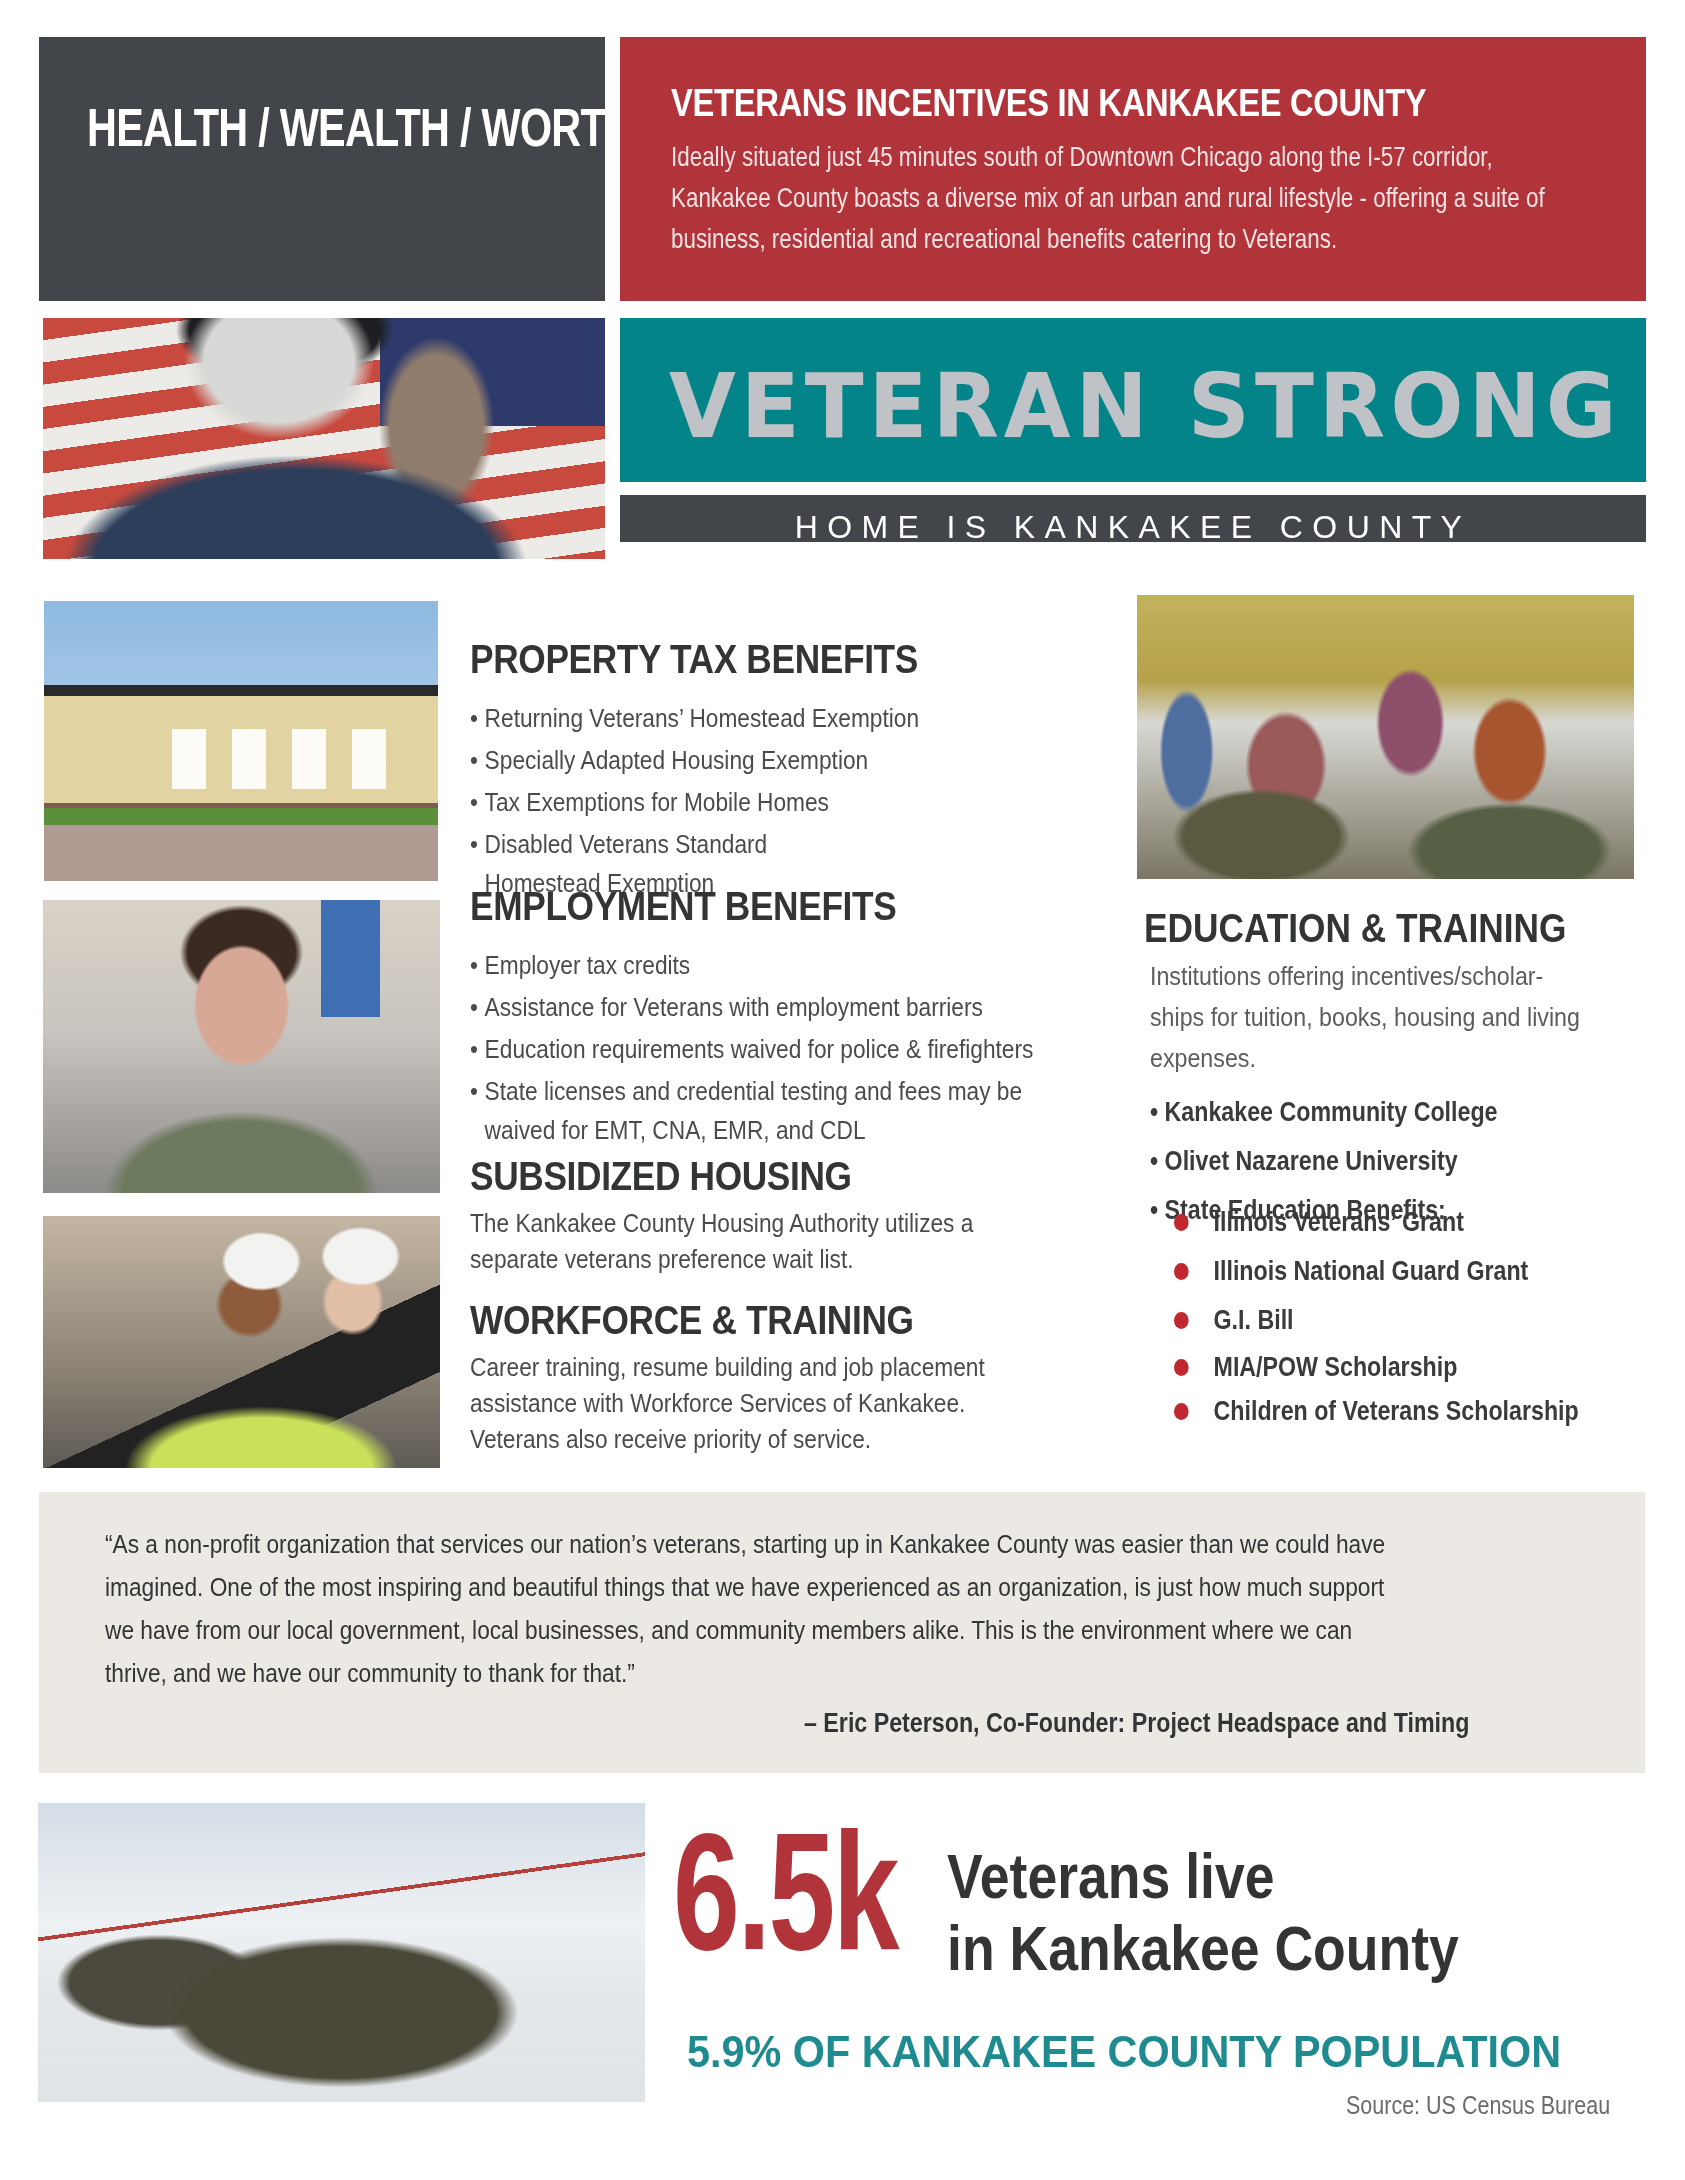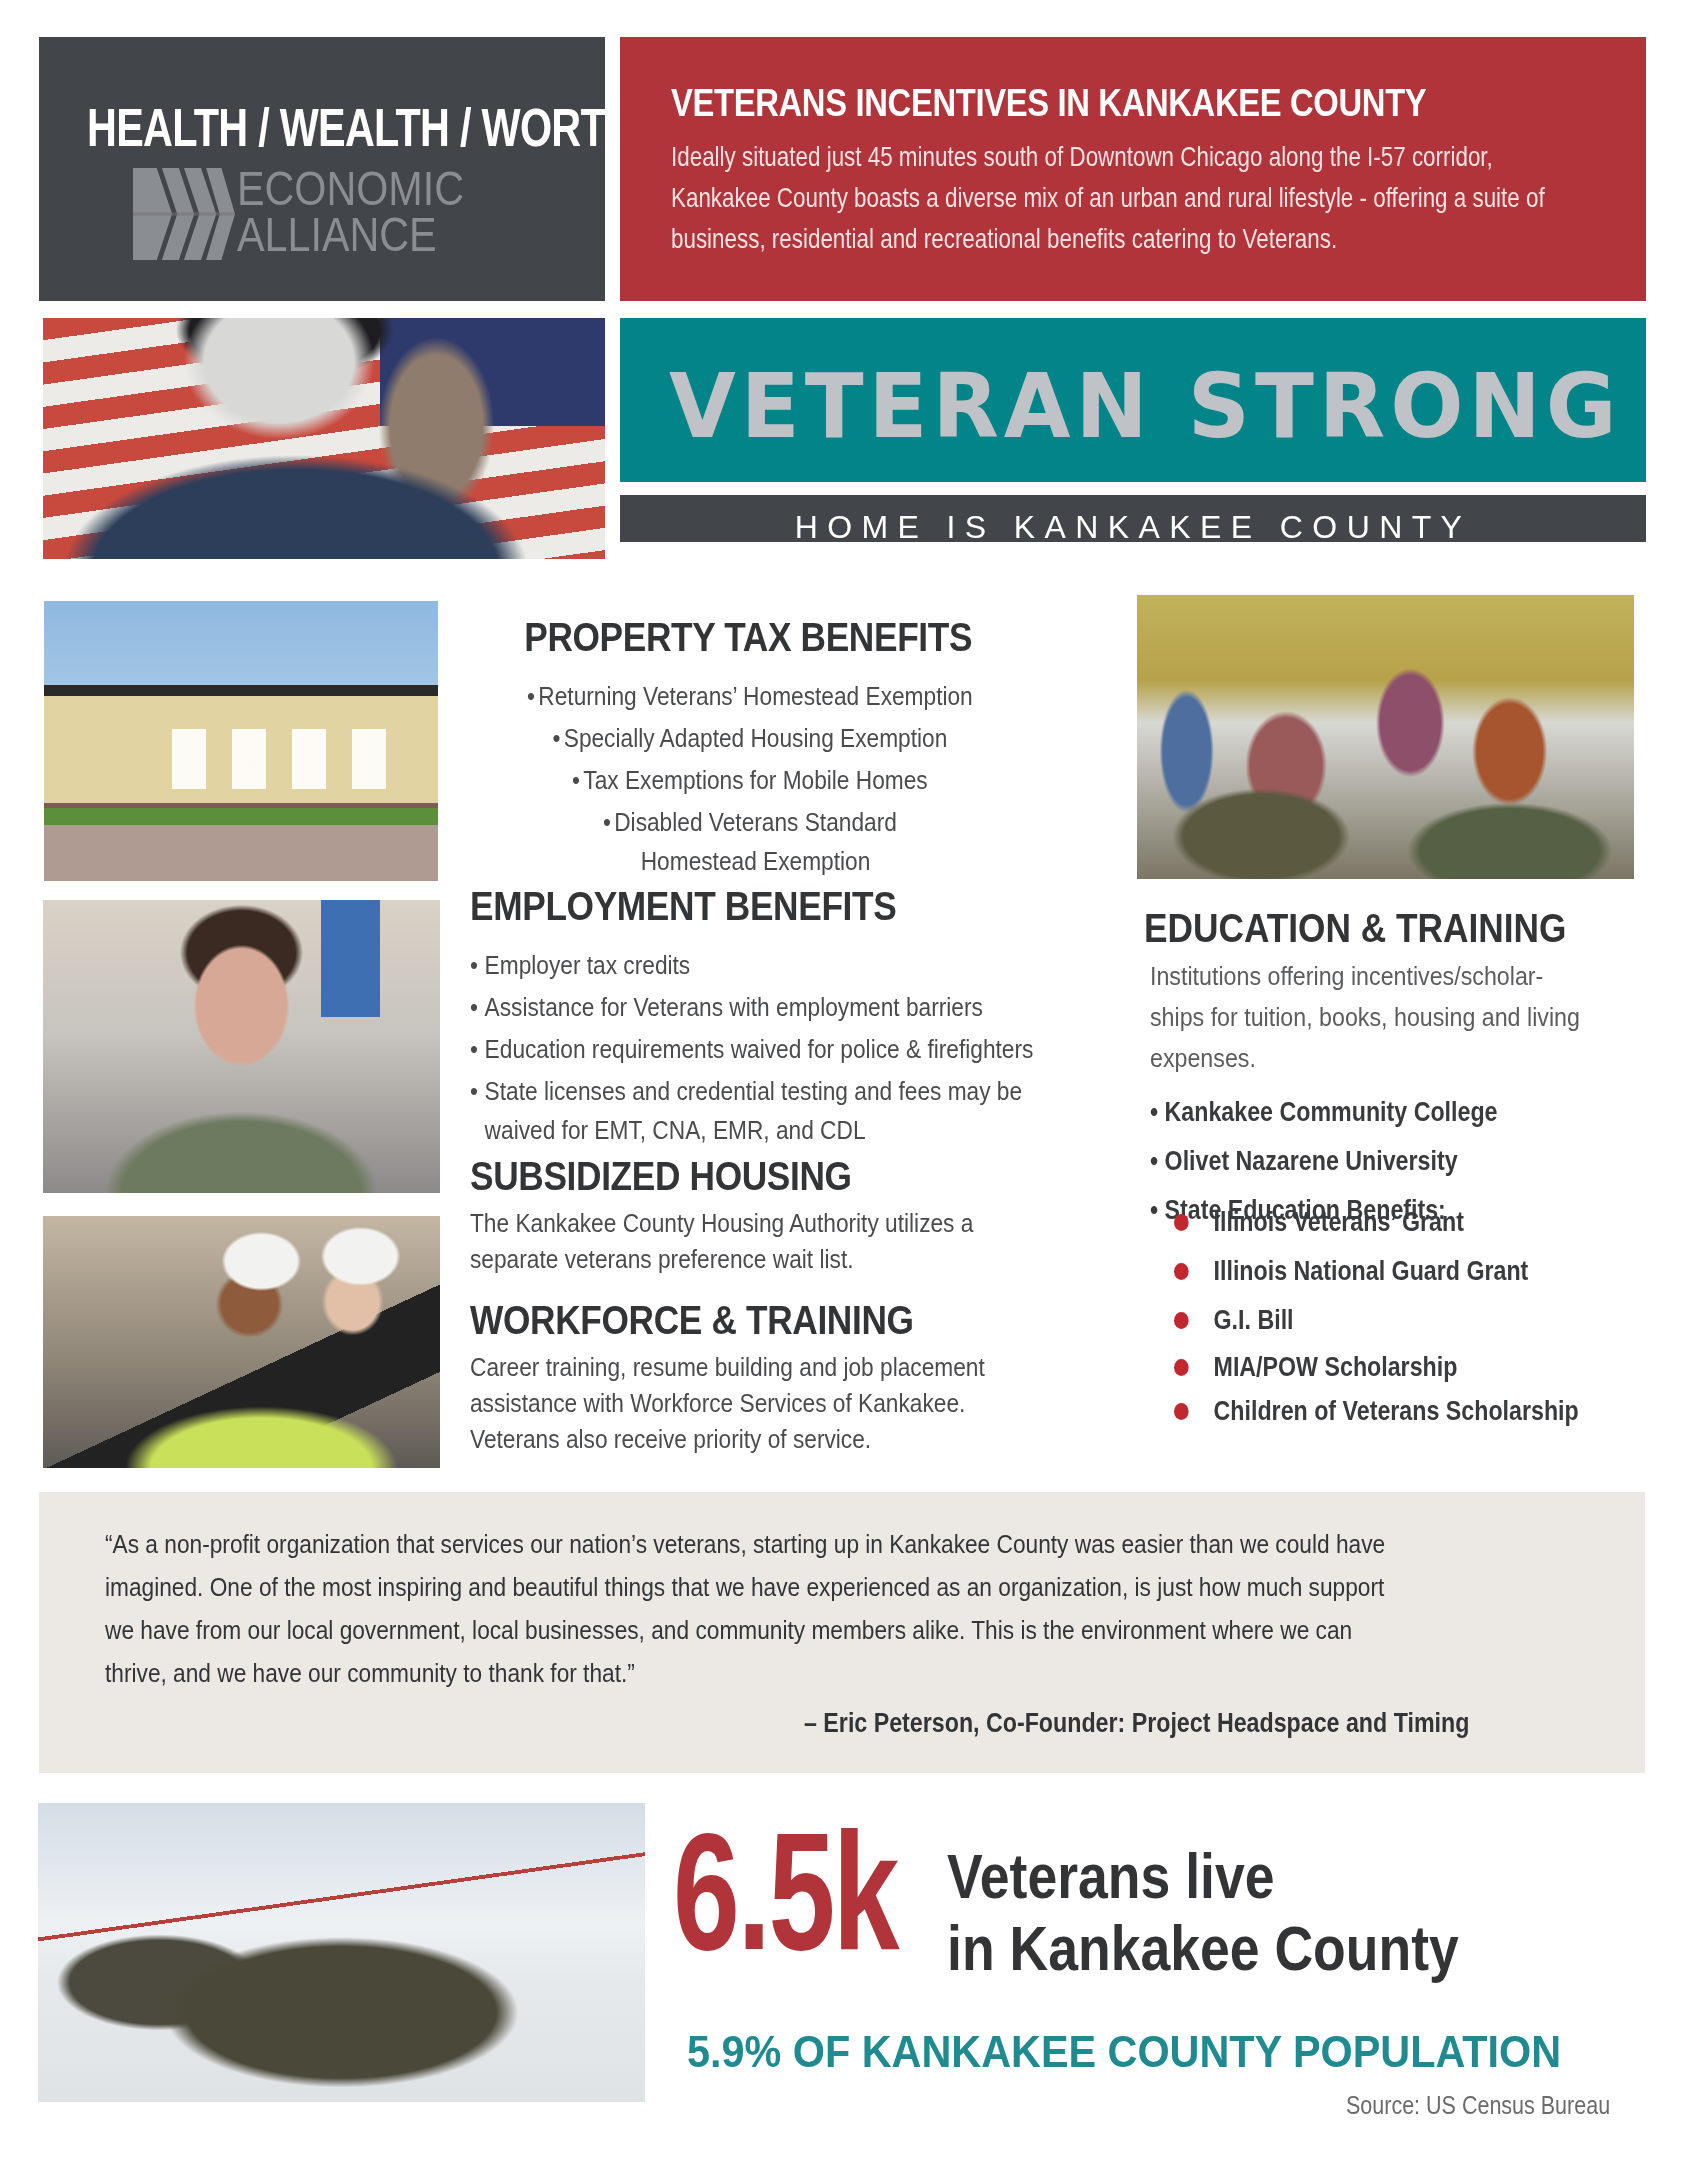--- a/index.html
+++ b/index.html
@@ -107,54 +107,41 @@
   .stat-number { left: 673px; top: 1808px; color: #b1343b; font-weight: 700; font-size: 167px; line-height: 167px; letter-spacing: -3.4px; transform: scaleX(0.72); transform-origin: left top; white-space: nowrap; }
   .stat-label { left: 947px; top: 1840px; color: #333436; font-weight: 700; font-size: 63px; line-height: 72px; transform: scaleX(0.85); transform-origin: left top; white-space: nowrap; }
   .stat-pct { left: 687px; top: 2027px; color: #1f8a90; font-weight: 700; font-size: 44px; letter-spacing: 0px; white-space: nowrap; transform: scaleX(0.94); transform-origin: left top; }
   .stat-source { left: 1346px; top: 2091px; color: #6a6b6d; font-size: 25px; transform: scaleX(0.86); transform-origin: left top; white-space: nowrap; }
 </style>
 </head>
 <body>
 
 <div class="abs brand-panel">
   <div class="brand-tagline">HEALTH / WEALTH / WORTH</div>
-  <div class="logo">
-    <svg class="logo-chevrons" viewBox="0 0 120 108">
-      <polygon points="0,0 28,0 46,54 28,108 0,108" fill="#8a8d91"></polygon>
-      <polygon points="34,0 54,0 72,54 54,108 34,108 52,54" fill="#8a8d91"></polygon>
-      <polygon points="60,0 80,0 98,54 80,108 60,108 78,54" fill="#8a8d91"></polygon>
-      <polygon points="86,0 104,0 120,54 104,108 86,108 102,54" fill="#8a8d91"></polygon>
-      <rect x="0" y="52" width="120" height="4" fill="#6f7276" opacity="0.5"></rect>
-    </svg>
-    <div class="logo-text">
-      <div>ECONOMIC</div>
-      <div>ALLIANCE</div>
-    </div>
-  </div>
 </div>
 
 <div class="abs intro-panel">
   <div class="intro-title">VETERANS INCENTIVES IN KANKAKEE COUNTY</div>
   <div class="intro-body">Ideally situated just 45 minutes south of Downtown Chicago along the I-57 corridor, Kankakee County boasts a diverse mix of an urban and rural lifestyle - offering a suite of business, residential and recreational benefits catering to Veterans.</div>
 </div>
 
 <div class="abs flag-photo photo"></div>
 
 <div class="abs title-banner">
   <div class="title-banner-text">VETERAN STRONG</div>
 </div>
 <div class="abs subtitle-bar">
   <div class="subtitle-text">HOME IS KANKAKEE COUNTY</div>
 </div>
 
 <div class="abs house-photo photo"></div>
 <div class="abs worker-photo photo"></div>
 <div class="abs engineer-photo photo"></div>
 
-<div class="abs section" style="top:613px;text-align:center;">
+<div class="abs section" style="top:635px;">
   <div class="section-title">PROPERTY TAX BENEFITS</div>
   <ul class="bullet-list">
     <li><span class="dot">•</span><span>Returning Veterans’ Homestead Exemption</span></li>
     <li><span class="dot">•</span><span>Specially Adapted Housing Exemption</span></li>
     <li><span class="dot">•</span><span>Tax Exemptions for Mobile Homes</span></li>
     <li><span class="dot">•</span><span>Disabled Veterans Standard</span><span class="cont">Homestead Exemption</span></li>
   </ul>
 </div>
 
 <div class="abs section" style="top:882px;">

